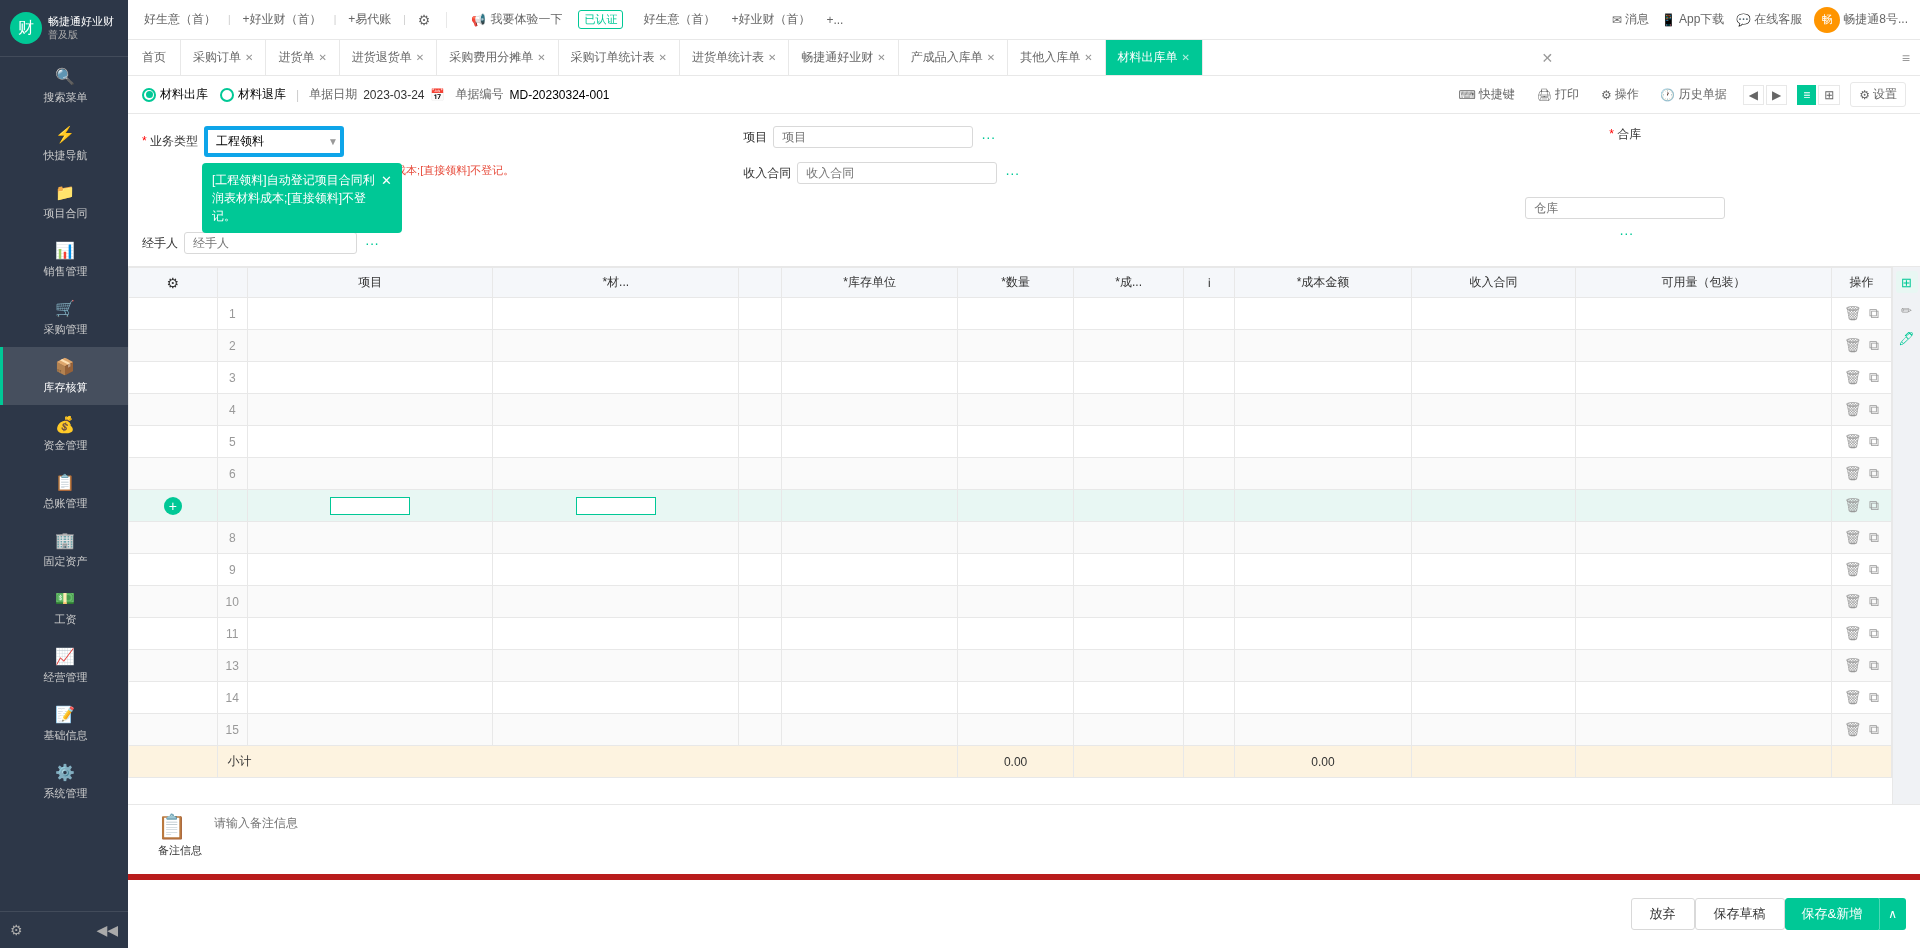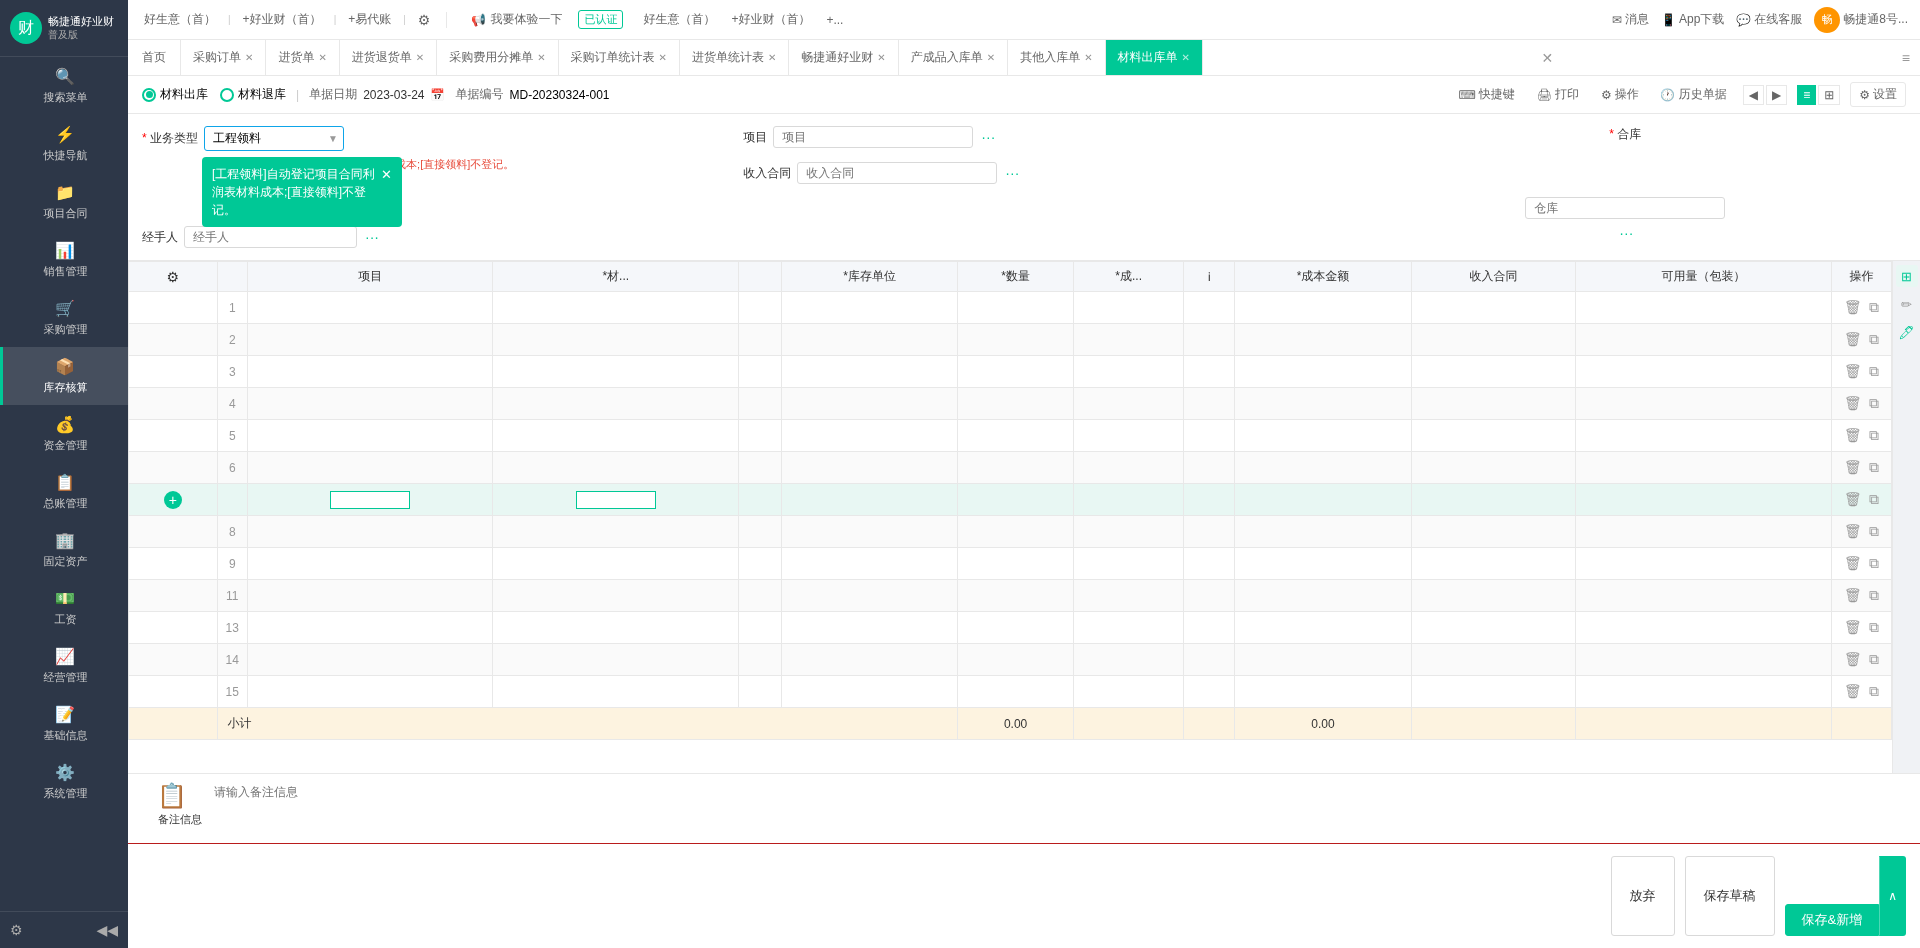--- a/index.html
+++ b/index.html
@@ -60,21 +60,21 @@
     .toolbar-date { color: #333; font-weight: 500; }
     .toolbar-calendar-icon { color: #00c896; cursor: pointer; }
     .toolbar-right { margin-left: auto; display: flex; align-items: center; gap: 10px; }
     .toolbar-btn { display: flex; align-items: center; gap: 3px; font-size: 12px; color: #666; cursor: pointer; padding: 3px 6px; border-radius: 3px; }
     .toolbar-settings-btn { display: flex; align-items: center; gap: 3px; font-size: 12px; color: #666; cursor: pointer; border: 1px solid #e8e8e8; padding: 3px 8px; border-radius: 3px; }
 
     
     .form-row { padding: 8px 14px; border-bottom: 1px solid #e8e8e8; display: flex; align-items: flex-start; gap: 0; flex-shrink: 0; flex-wrap: wrap; }
     .form-input { border: 1px solid #d9d9d9; border-radius: 3px; padding: 3px 8px; font-size: 12px; outline: none; min-width: 120px; }
     .form-select-wrapper { position: relative; display: inline-flex; align-items: center; }
-    .form-select-value { border: 1px solid #0ea5e9; border-radius: 3px; padding: 3px 40px 3px 8px; font-size: 12px; min-width: 140px; background: #fff; cursor: pointer; }
+    .form-select-value { border: 4px solid #0ea5e9; border-radius: 3px; padding: 3px 40px 3px 8px; font-size: 12px; min-width: 140px; background: #fff; cursor: pointer; }
     .form-select-arrow { position: absolute; right: 6px; color: #999; font-size: 10px; }
     .form-dots-btn { color: #00c896; cursor: pointer; font-size: 14px; margin-left: 2px; }
     .form-error { color: #e74c3c; font-size: 11px; margin-top: 2px; line-height: 1.4; }
     .form-col { flex: 1; display: flex; flex-direction: column; }
 
     
     .tooltip-box { position: absolute; background: #00c896; color: #fff; border-radius: 4px; padding: 8px 10px; font-size: 12px; line-height: 1.5; z-index: 100; width: 200px; top: 30px; left: 20px; }
     .tooltip-box .close-x { float: right; cursor: pointer; font-size: 13px; }
 
     
@@ -92,24 +92,24 @@
     .subtotal-row td { background: #fdf3e0 !important; font-weight: 500; }
     .hint-icon { color: #999; cursor: pointer; }
 
     
     .notes-area { border-top: 1px solid #e8e8e8; padding: 8px 14px; display: flex; align-items: flex-start; gap: 10px; flex-shrink: 0; min-height: 70px; }
     .notes-icon { color: #00c896; font-size: 24px; display: flex; flex-direction: column; align-items: center; gap: 2px; }
     .notes-icon-text { font-size: 11px; color: #333; margin-left: 16px; }
     .notes-input { flex: 1; border: none; outline: none; resize: none; font-size: 12px; color: #999; padding: 2px; background: transparent; }
 
     
-    .bottom-bar { border-top: 1px solid #b91c1c; padding: 12px 14px; display: flex; justify-content: flex-end; gap: 10px; flex-shrink: 0; background: #fff; }
+    .bottom-bar { border-top: 6px solid #b91c1c; padding: 18px 14px; display: flex; justify-content: flex-end; flex-shrink: 0; background: #fff; }
     .btn { padding: 6px 18px; border-radius: 3px; font-size: 13px; cursor: pointer; border: 1px solid #d9d9d9; background: #fff; color: #333; }
     .btn-split { display: flex; }
-    .btn-split-main { background: #00c896; color: #fff; border: 1px solid #00c896; border-radius: 3px 0 0 3px; padding: 6px 16px; font-size: 13px; cursor: pointer; margin-top: 48px; }
+    .btn-split-main { background: #00c896; color: #fff; border: 1px solid #00c896; border-radius: 3px 0 0 3px; padding: 6px 16px; font-size: 13px; cursor: pointer; }
     .btn-split-arrow { background: #00c896; color: #fff; border: 1px solid #00c896; border-left: 1px solid rgba(255,255,255,0.3); border-radius: 0 3px 3px 0; padding: 6px 8px; cursor: pointer; font-size: 12px; }
 
     
     .right-panel { width: 28px; background: #f0f2f5; border-left: 1px solid #e8e8e8; display: flex; flex-direction: column; align-items: center; padding: 4px 0; gap: 6px; flex-shrink: 0; }
     .right-panel-icon { width: 22px; height: 22px; display: flex; align-items: center; justify-content: center; color: #999; cursor: pointer; font-size: 13px; border-radius: 3px; }
     .right-panel-icon.active { color: #00c896; background: #e8f7f3; }
 
     .view-toggle { display: flex; align-items: center; gap: 2px; }
     .view-btn { padding: 2px 5px; border: 1px solid #e8e8e8; cursor: pointer; font-size: 12px; color: #666; background: #fff; }
     .view-btn.active { background: #00c896; color: #fff; border-color: #00c896; }
@@ -562,20 +562,38 @@
                 <td></td>
                 <td></td>
                 <td></td>
                 <td>
                   <span class="op-btn">🗑</span>
                   <span class="op-btn">⧉</span>
                 </td>
               </tr>
               <tr>
                 <td></td>
+                <td class="row-num">10</td>
+                <td></td>
+                <td></td>
+                <td></td>
+                <td></td>
+                <td></td>
+                <td></td>
+                <td></td>
+                <td></td>
+                <td></td>
+                <td></td>
+                <td>
+                  <span class="op-btn">🗑</span>
+                  <span class="op-btn">⧉</span>
+                </td>
+              </tr>
+              <tr>
+                <td></td>
                 <td class="row-num">11</td>
                 <td></td>
                   <td></td>
                   <td></td>
                   <td></td>
                   <td></td>
                   <td></td>
                   <td></td>
                   <td></td>
                   <td></td>

